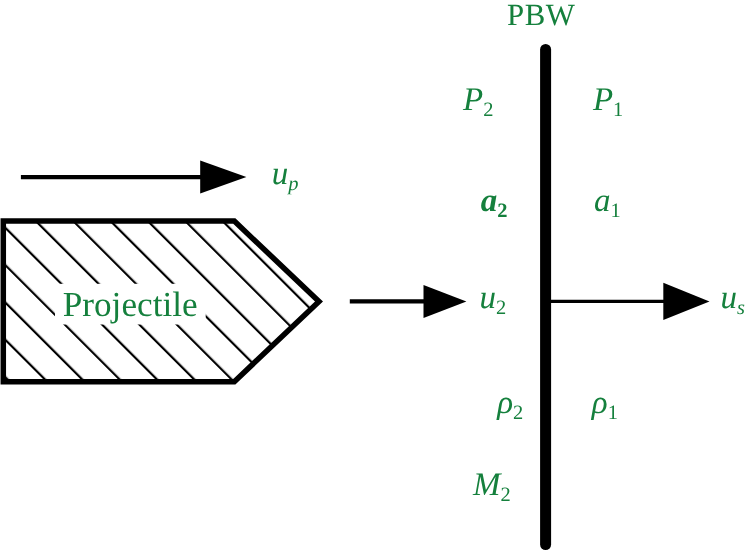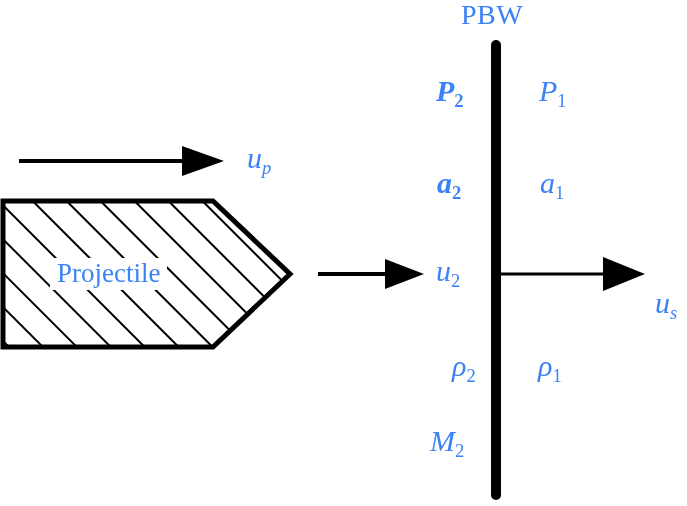--- a/index.html
+++ b/index.html
@@ -19,21 +19,21 @@
   svg.layer {
     position: absolute;
     left: 0;
     top: 0;
     width: 687px;
     height: 506px;
   }
   .lbl {
     position: absolute;
     white-space: nowrap;
-    color: #3b82f6;
+    color: #15803d;
     line-height: 1;
   }
   
   .math {
     font-family: "Liberation Serif", "DejaVu Serif", serif;
     font-style: italic;
     font-size: 30px;
   }
   .math sub {
     font-size: 0.62em;
@@ -49,21 +49,21 @@
     font-style: normal;
   }
   
   #pbw-label {
     font-size: 28px;
     font-style: normal;
     letter-spacing: 0.5px;
   }
   
   #projectile-label {
-    font-size: 27px;
+    font-size: 32px;
     font-style: normal;
     background: #ffffff;
     padding: 2px 7px 3px 7px;
   }
   .eqpart {
     font-style: normal;
   }
 </style>
 </head>
 <body>
@@ -111,25 +111,25 @@
   </svg>
 
   <div class="lbl upright" id="pbw-label" style="left:461px; top:1px;">PBW</div>
 
   <div class="lbl upright" id="projectile-label" style="left:50px; top:258px;">Projectile</div>
 
   <div class="lbl math" style="left:235px; top:143px;margin-left:12px;">
     <span>u</span><sub>p</sub>
   </div>
 
-  <div class="lbl math" style="left:655px; top:256px;margin-top:32px;">
+  <div class="lbl math" style="left:655px; top:256px;">
     <span>u</span><sub>s</sub>
   </div>
 
-  <div class="lbl math" style="left:436px; top:76px;font-weight:bold;">
+  <div class="lbl math" style="left:421px; top:76px;">
     <span>P</span><sub class="num">2</sub>
   </div>
 
   <div class="lbl math" style="left:437px; top:168px;font-weight:bold;">
     <span>a</span><sub class="num">2</sub>
   </div>
 
   <div class="lbl math" style="left:436px; top:256px;">
     <span>u</span><sub class="num">2</sub>
   </div>

